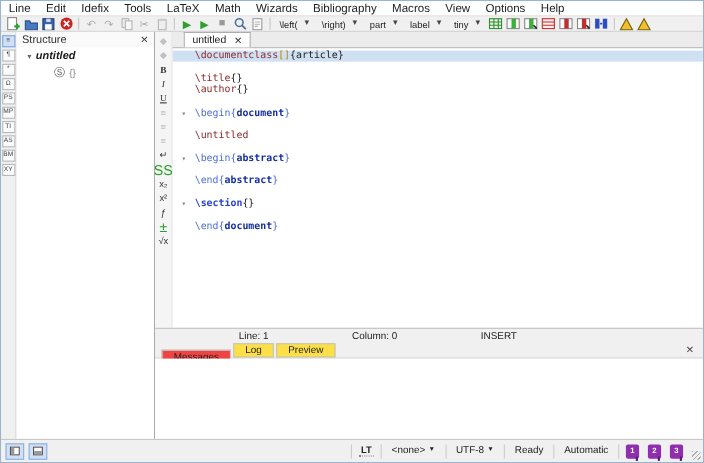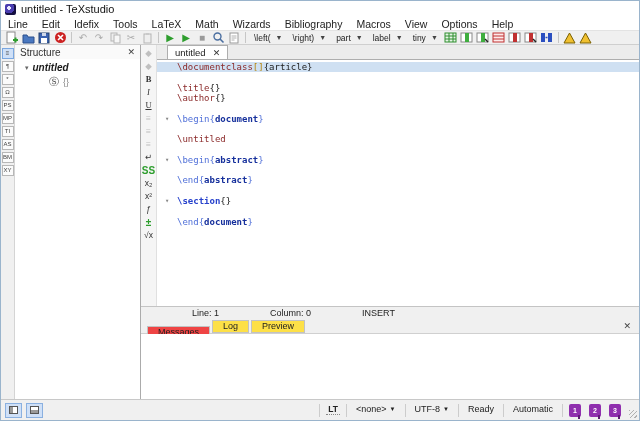--- a/index.html
+++ b/index.html
@@ -48,35 +48,35 @@
   #right { flex:1 1 auto; display:flex; flex-direction:column; min-width:0; }
   #editor-zone { flex:1 1 auto; display:flex; min-height:0; }
 
   
   #format-strip { width:16px; background:#f5f5f5; border-right:1px solid #e0e0e0; display:flex; flex-direction:column; align-items:center; padding-top:2px; gap:1px; flex:0 0 16px; }
   .fmt-btn { width:14px; height:12px; display:flex; align-items:center; justify-content:center; font-size:8.5px; color:#333; }
   .fmt-btn.grayed { color:#c0c0c0; }
   .fmt-btn.b { font-weight:bold; font-family:"Liberation Serif", serif; }
   .fmt-btn.i { font-style:italic; font-family:"Liberation Serif", serif; }
   .fmt-btn.u { text-decoration:underline; font-family:"Liberation Serif", serif; }
-  .fmt-btn.green { color:#2e9e2e; font-weight:bold; font-size:10px; }
+  .fmt-btn.green { color:#2e9e2e; font-weight:normal; font-size:13px; }
 
   
   #editor-col { flex:1 1 auto; display:flex; flex-direction:column; min-width:0; background:#ececec; }
   #tabbar { height:15px; display:flex; align-items:flex-end; padding-left:10px; border-bottom:1px solid #aeaeae; background:#ececec; flex:0 0 15px; }
   #tab-untitled { background:#fff; border:1px solid #aeaeae; border-bottom:none; height:14px; display:flex; align-items:center; gap:7px; padding:0 7px; font-size:9.5px; }
   #tab-close { font-size:9px; color:#333; }
   #code { flex:1 1 auto; background:#fff; font-family:"DejaVu Sans Mono", monospace; font-size:9px; padding-top:2px; overflow:hidden; }
   .cl { height:10.3px; display:flex; align-items:center; white-space:pre; }
   .cl.hl { background:#cfe0f2; }
   .fold-cell { width:20px; flex:0 0 20px; text-align:center; font-size:7px; color:#888; }
 
   
   #statusline { height:13px; background:#f0f0f0; border-top:1px solid #c4c4c4; display:flex; align-items:center; font-size:9px; color:#222; flex:0 0 13px; }
-  #statusline span { margin-left:11px;padding-left:40px; }
+  #statusline span { margin-left:36px;padding-left:40px; }
 
   
   #bottom-tabbar { height:15px; background:#f0f0f0; display:flex; align-items:center; padding-left:6px; gap:2px; flex:0 0 15px; border-bottom:1px solid #d0d0d0; }
   .btab { border:1px solid #c2c2c2; background:#fde047; padding:0 10px; height:13px; display:flex; align-items:center; font-size:9px; color:#222; }
   .btab.active { background:#ef4444; border-bottom-color:#fff;margin-top:12px; }
   #bottom-close { margin-left:auto; margin-right:8px; font-size:9px; color:#444; }
   #bottom-panel { flex:1 1 auto; background:#ffffff; }
 
   
   #statusbar { height:21px; background:#f0f0f0; border-top:1px solid #c8c8c8; display:flex; align-items:center; padding:0 4px; gap:4px; flex:0 0 21px; position:relative; }
@@ -91,24 +91,20 @@
   .bm-flag { width:12px; height:13px; border-radius:2px; background:#8f2fae; color:#fff; font-size:7px; font-weight:bold; display:flex; align-items:center; justify-content:center; position:relative; }
   .bm-flag::after { content:""; position:absolute; right:1px; bottom:-2px; width:2px; height:4px; background:#5e1d74; }
   #resize-grip { position:absolute; right:2px; bottom:2px; width:8px; height:8px;
     background: repeating-linear-gradient(135deg, #b0b0b0 0 1px, transparent 1px 3px); }
 </style>
 </head>
 <body>
 
 <div id="window">
 
-  <div id="titlebar">
-    <div id="app-icon"></div>
-    <span id="title-text">untitled - TeXstudio</span>
-  </div>
 
   <div id="menubar">
       <span class="menu-item">Line</span>
       <span class="menu-item">Edit</span>
       <span class="menu-item">Idefix</span>
       <span class="menu-item">Tools</span>
       <span class="menu-item">LaTeX</span>
       <span class="menu-item">Math</span>
       <span class="menu-item">Wizards</span>
       <span class="menu-item">Bibliography</span>

